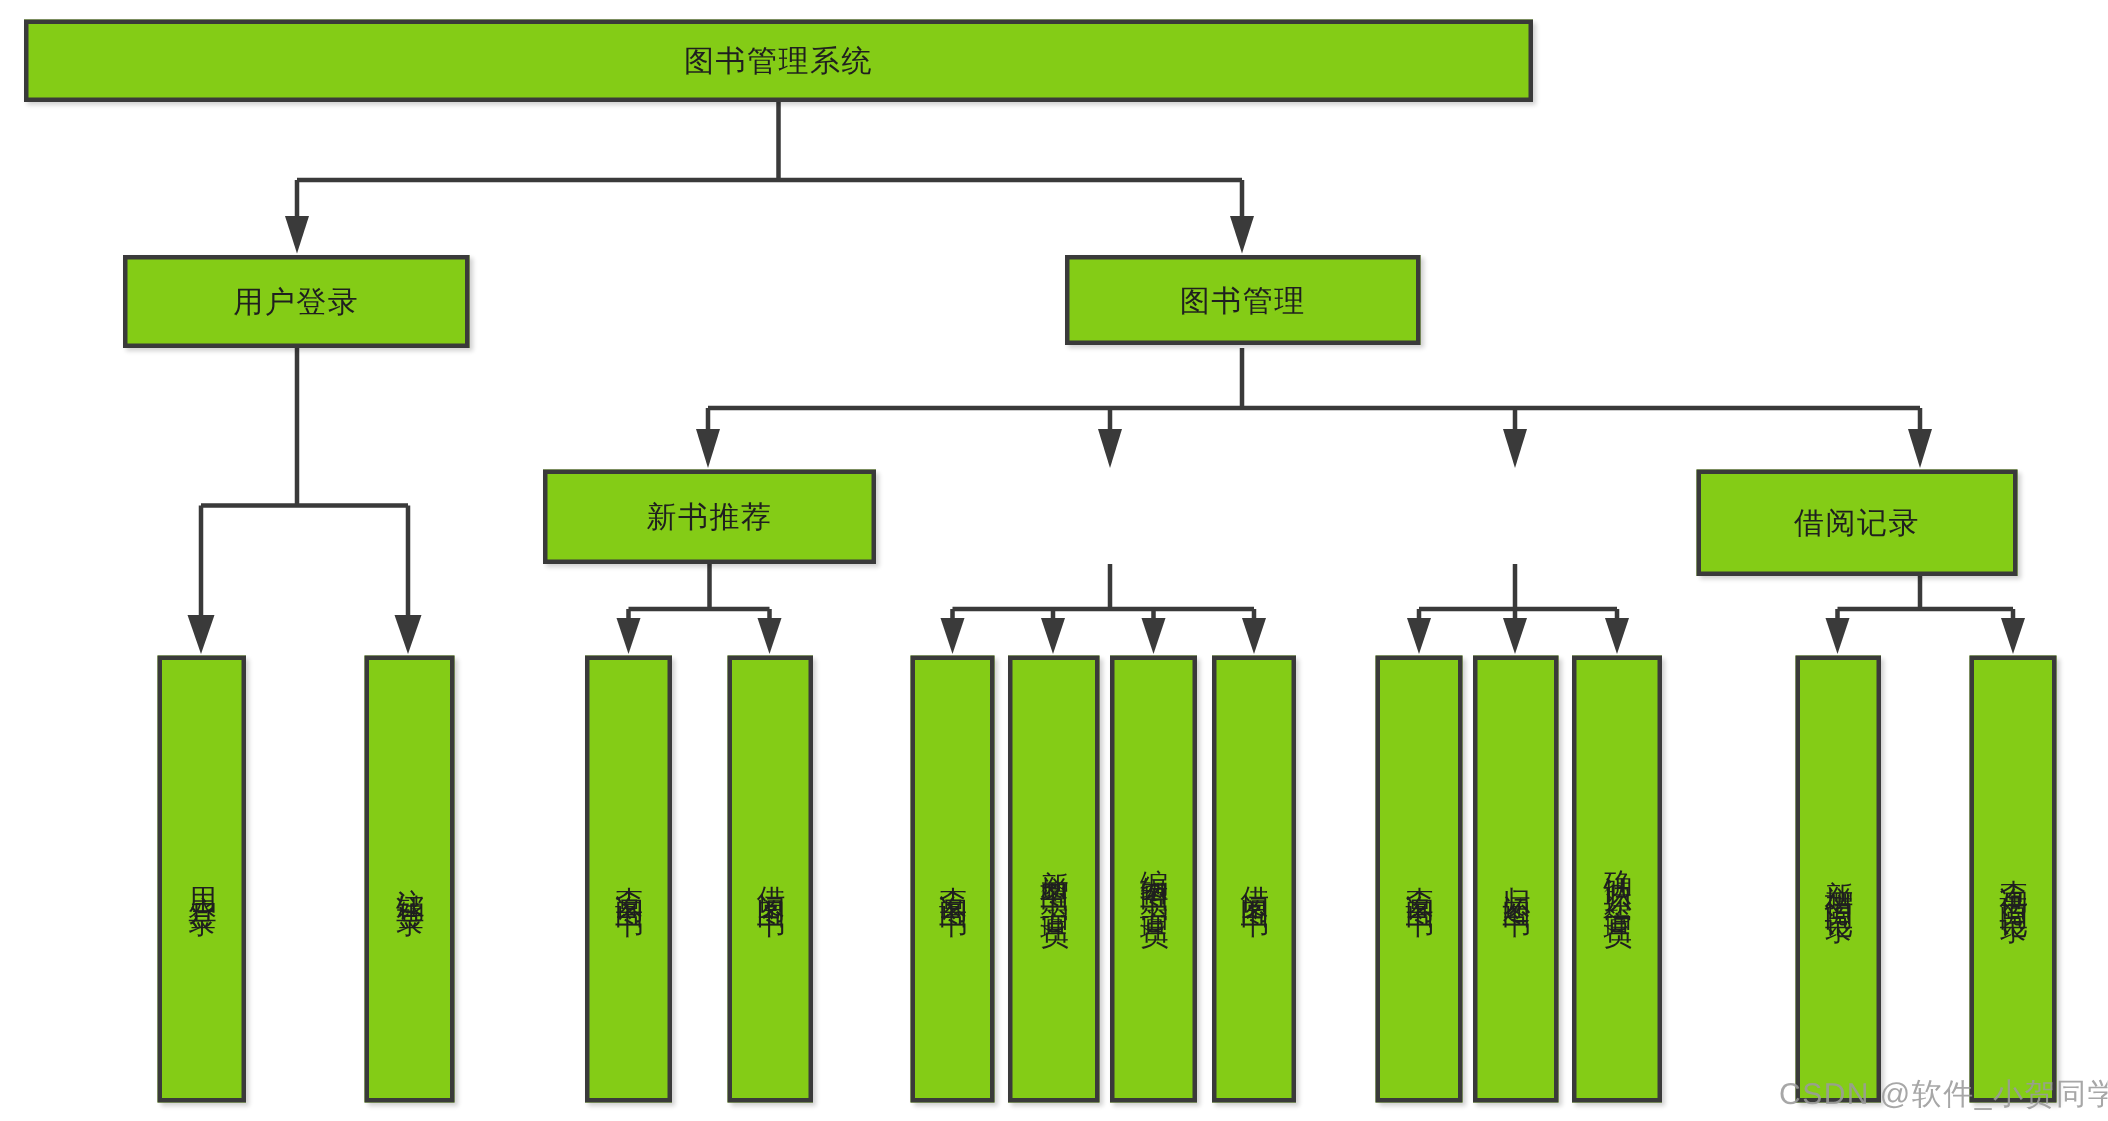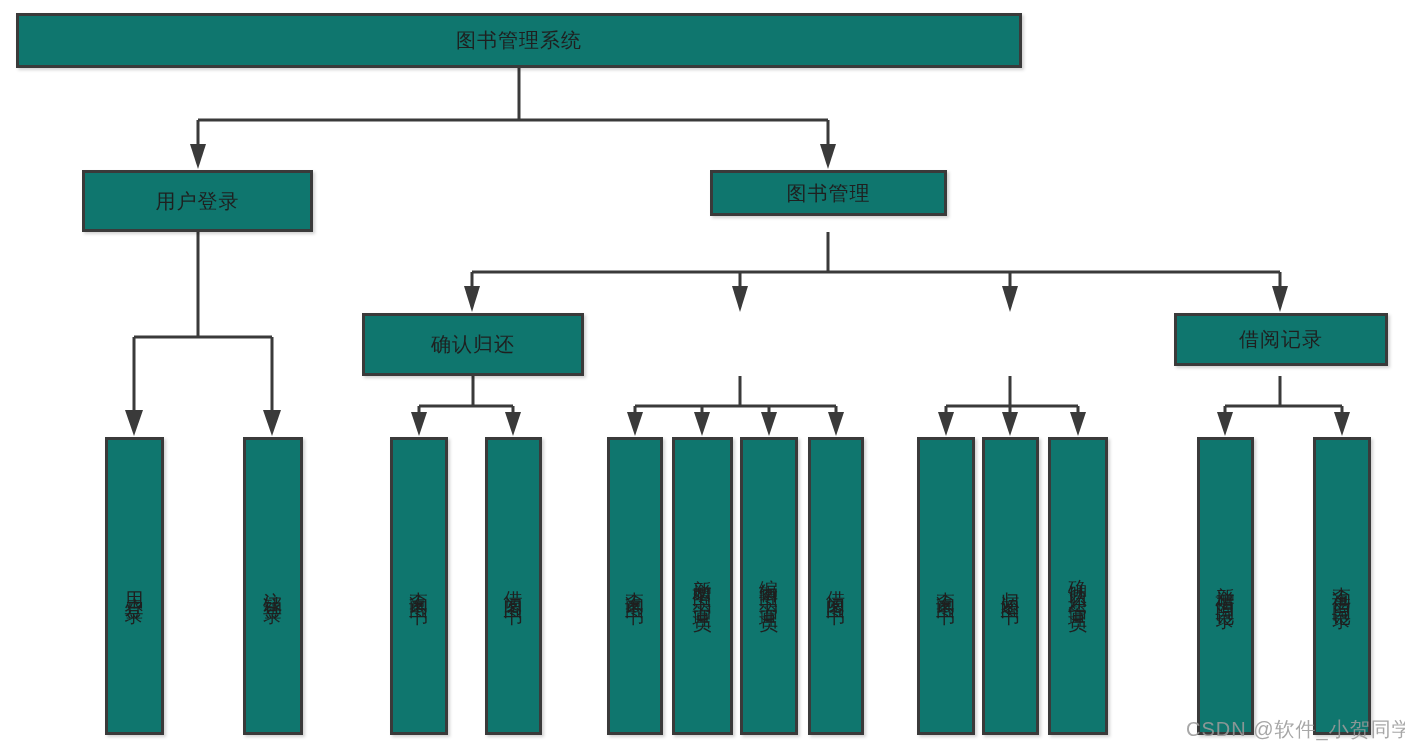--- a/index.html
+++ b/index.html
@@ -1,20 +1,20 @@
 <!DOCTYPE html>
 <html><head>
 <meta charset="utf-8">
 <style>
   html,body{margin:0;padding:0;background:#ffffff;}
   body{width:1405px;height:747px;position:relative;overflow:hidden;
        font-family:"Liberation Sans", sans-serif;color:#1f1f1f;}
   #canvas{position:absolute;left:0;top:0;width:1405px;height:747px;}
   svg.edges{position:absolute;left:0;top:0;z-index:0;}
-  .box{position:absolute;box-sizing:border-box;background:#0f766e;
+  .box{position:absolute;box-sizing:border-box;background:#84cc16;
        border:3px solid #3a3a3a;z-index:1;
        display:flex;align-items:center;justify-content:center;
        box-shadow:2px 2px 3px rgba(0,0,0,0.18);}
   .hbox span{font-size:20px;letter-spacing:1px;white-space:nowrap;}
   .vbox{top:437px;height:298px;}
   .vbox span{writing-mode:vertical-rl;text-orientation:mixed;
              font-size:19px;letter-spacing:5px;line-height:1;}
   .watermark{position:absolute;left:1186px;top:716px;z-index:2;
              font-size:20px;color:rgba(155,155,155,0.88);
              letter-spacing:1px;white-space:nowrap;}
@@ -71,28 +71,28 @@
     </g>
   </svg>
 
   <div class="box hbox" style="left:16px;top:13px;width:1006px;height:55px">
     <span>图书管理系统</span>
   </div>
 
   <div class="box hbox" style="left:82px;top:170px;width:231px;height:62px">
     <span>用户登录</span>
   </div>
-  <div class="box hbox" style="left:710px;top:170px;width:237px;height:46px">
+  <div class="box hbox" style="left:710px;top:170px;width:237px;height:60px">
     <span>图书管理</span>
   </div>
 
   <div class="box hbox" style="left:362px;top:313px;width:222px;height:63px">
-    <span>确认归还</span>
+    <span>新书推荐</span>
   </div>
-  <div class="box hbox" style="left:1174px;top:313px;width:214px;height:53px">
+  <div class="box hbox" style="left:1131px;top:313px;width:214px;height:71px">
     <span>借阅记录</span>
   </div>
 
   <div class="box vbox" style="left:105px;width:59px">
     <span>用户登录</span>
   </div>
   <div class="box vbox" style="left:243px;width:60px">
     <span>注销登录</span>
   </div>
 

